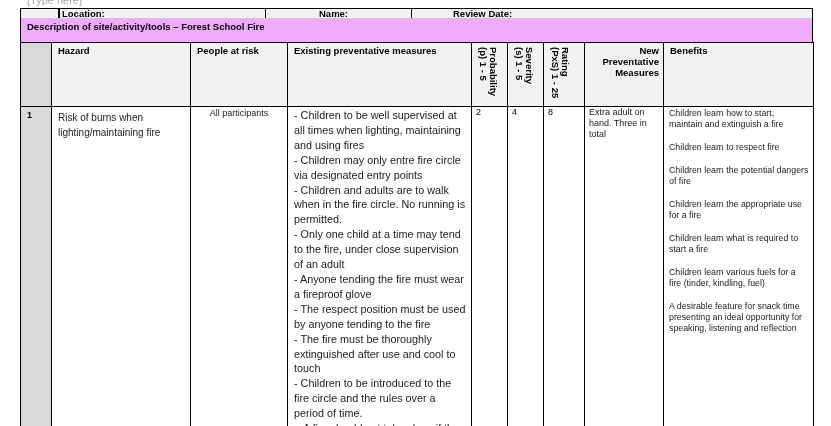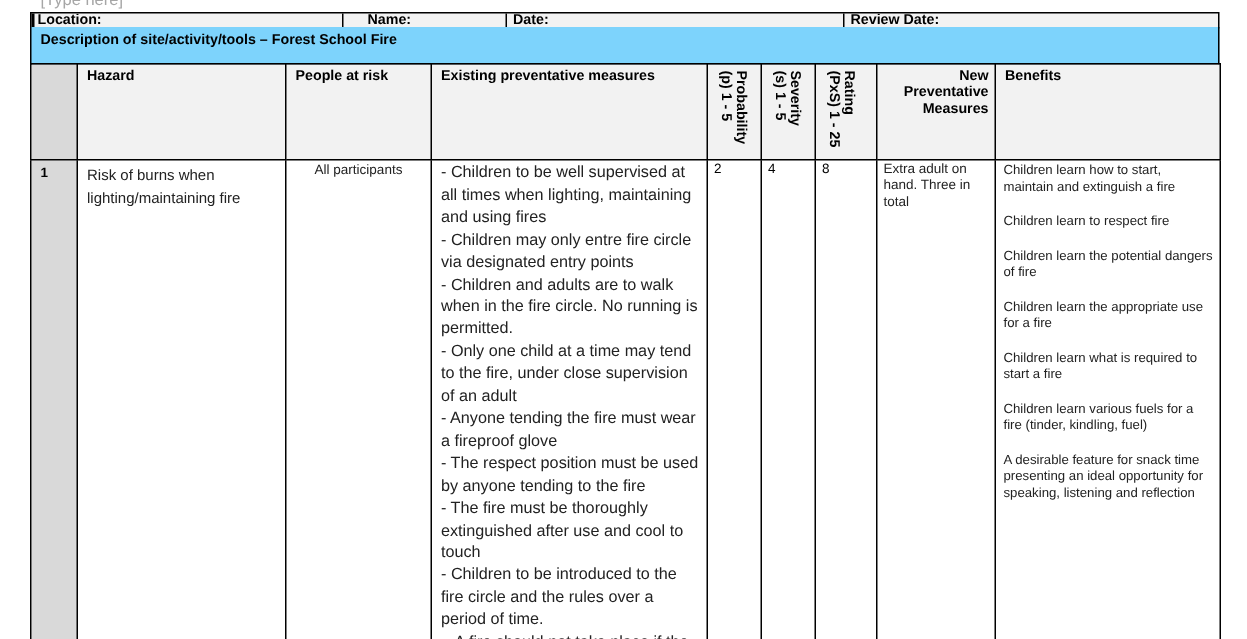--- a/index.html
+++ b/index.html
@@ -1,27 +1,27 @@
 <!DOCTYPE html>
 <html><head>
   <meta charset="utf-8">
   <style>
     html, body { margin: 0; padding: 0; background: #ffffff; }
     body { width: 831px; height: 426px; overflow: hidden; position: relative; font-family: "Liberation Sans", sans-serif; color: #000; }
     .type-here { position: absolute; left: 27px; top: -6px; font-size: 11px; color: #a6a6a6; font-family: "Liberation Sans", sans-serif; }
 
     .info-row { position: absolute; left: 20px; top: 8px; width: 793px; height: 11px; border: 1px solid #000; background: #f2f2f2; display: flex; box-sizing: border-box; }
-    .info-cell { height: 100%; font-size: 9.5px; font-weight: bold; line-height: 10px; padding-left: 4px; box-sizing: border-box; border-right: 1px solid #000; white-space: nowrap; overflow: hidden; }
+    .info-cell { height: 100%; font-size: 9.5px; font-weight: bold; line-height: 10px; padding-left: 4px; box-sizing: border-box; border-right: 1px solid #000; white-space: nowrap; overflow: hidden; margin-left: 37px; }
     .info-cell:last-child { border-right: none; }
     .info-cell.loc { width: 208px; border-left: 2px solid #000; padding-left: 2px; }
     .info-cell.name { width: 109px; padding-left: 16px; }
     .info-cell.date { width: 225px; padding-left: 4px; }
     .info-cell.review { flex: 1; padding-left: 4px; }
 
-    .desc-row { position: absolute; left: 20px; top: 18px; width: 793px; height: 25px; border: 1px solid #000; border-top: none; background: #7dd3fc; box-sizing: border-box; font-size: 9.5px; font-weight: bold; padding: 3px 0 0 6px; }
+    .desc-row { position: absolute; left: 20px; top: 18px; width: 793px; height: 25px; border: 1px solid #000; border-top: none; background: #f0abfc; box-sizing: border-box; font-size: 9.5px; font-weight: bold; padding: 3px 0 0 6px; }
 
     table.ra { position: absolute; left: 20px; top: 42px; border-collapse: collapse; table-layout: fixed; }
     table.ra td, table.ra th { border: 1px solid #000; vertical-align: top; padding: 0; box-sizing: border-box; }
     table.ra th { background: #f2f2f2; font-weight: bold; font-size: 9.5px; text-align: left; height: 64px; padding: 2px 6px; }
     table.ra th.num-col, table.ra td.num-col { background: #d9d9d9; }
     .vert { writing-mode: vertical-rl; font-size: 9.5px; font-weight: bold; line-height: 10px; padding-top: 2px; white-space: pre; }
     table.ra th.vcell { padding: 2px 0 0 6px; }
 
     td.body-cell { height: 330px; font-size: 9px; }
     .row-num { font-weight: bold; font-size: 9px; padding: 3px 0 0 6px; }
@@ -35,21 +35,20 @@
     .benefit { margin-bottom: 12px; }
   </style>
 </head>
 <body>
 
 <div class="type-here">[Type here]</div>
 
 <div class="info-row">
   <div class="info-cell loc">Location:</div>
   <div class="info-cell name">Name:</div>
-  <div class="info-cell date">Date:</div>
   <div class="info-cell review">Review Date:</div>
 </div>
 
 <div class="desc-row">Description of site/activity/tools – Forest School Fire</div>
 
 <table class="ra">
   <colgroup>
     <col style="width:31px">
     <col style="width:139px">
     <col style="width:97px">

